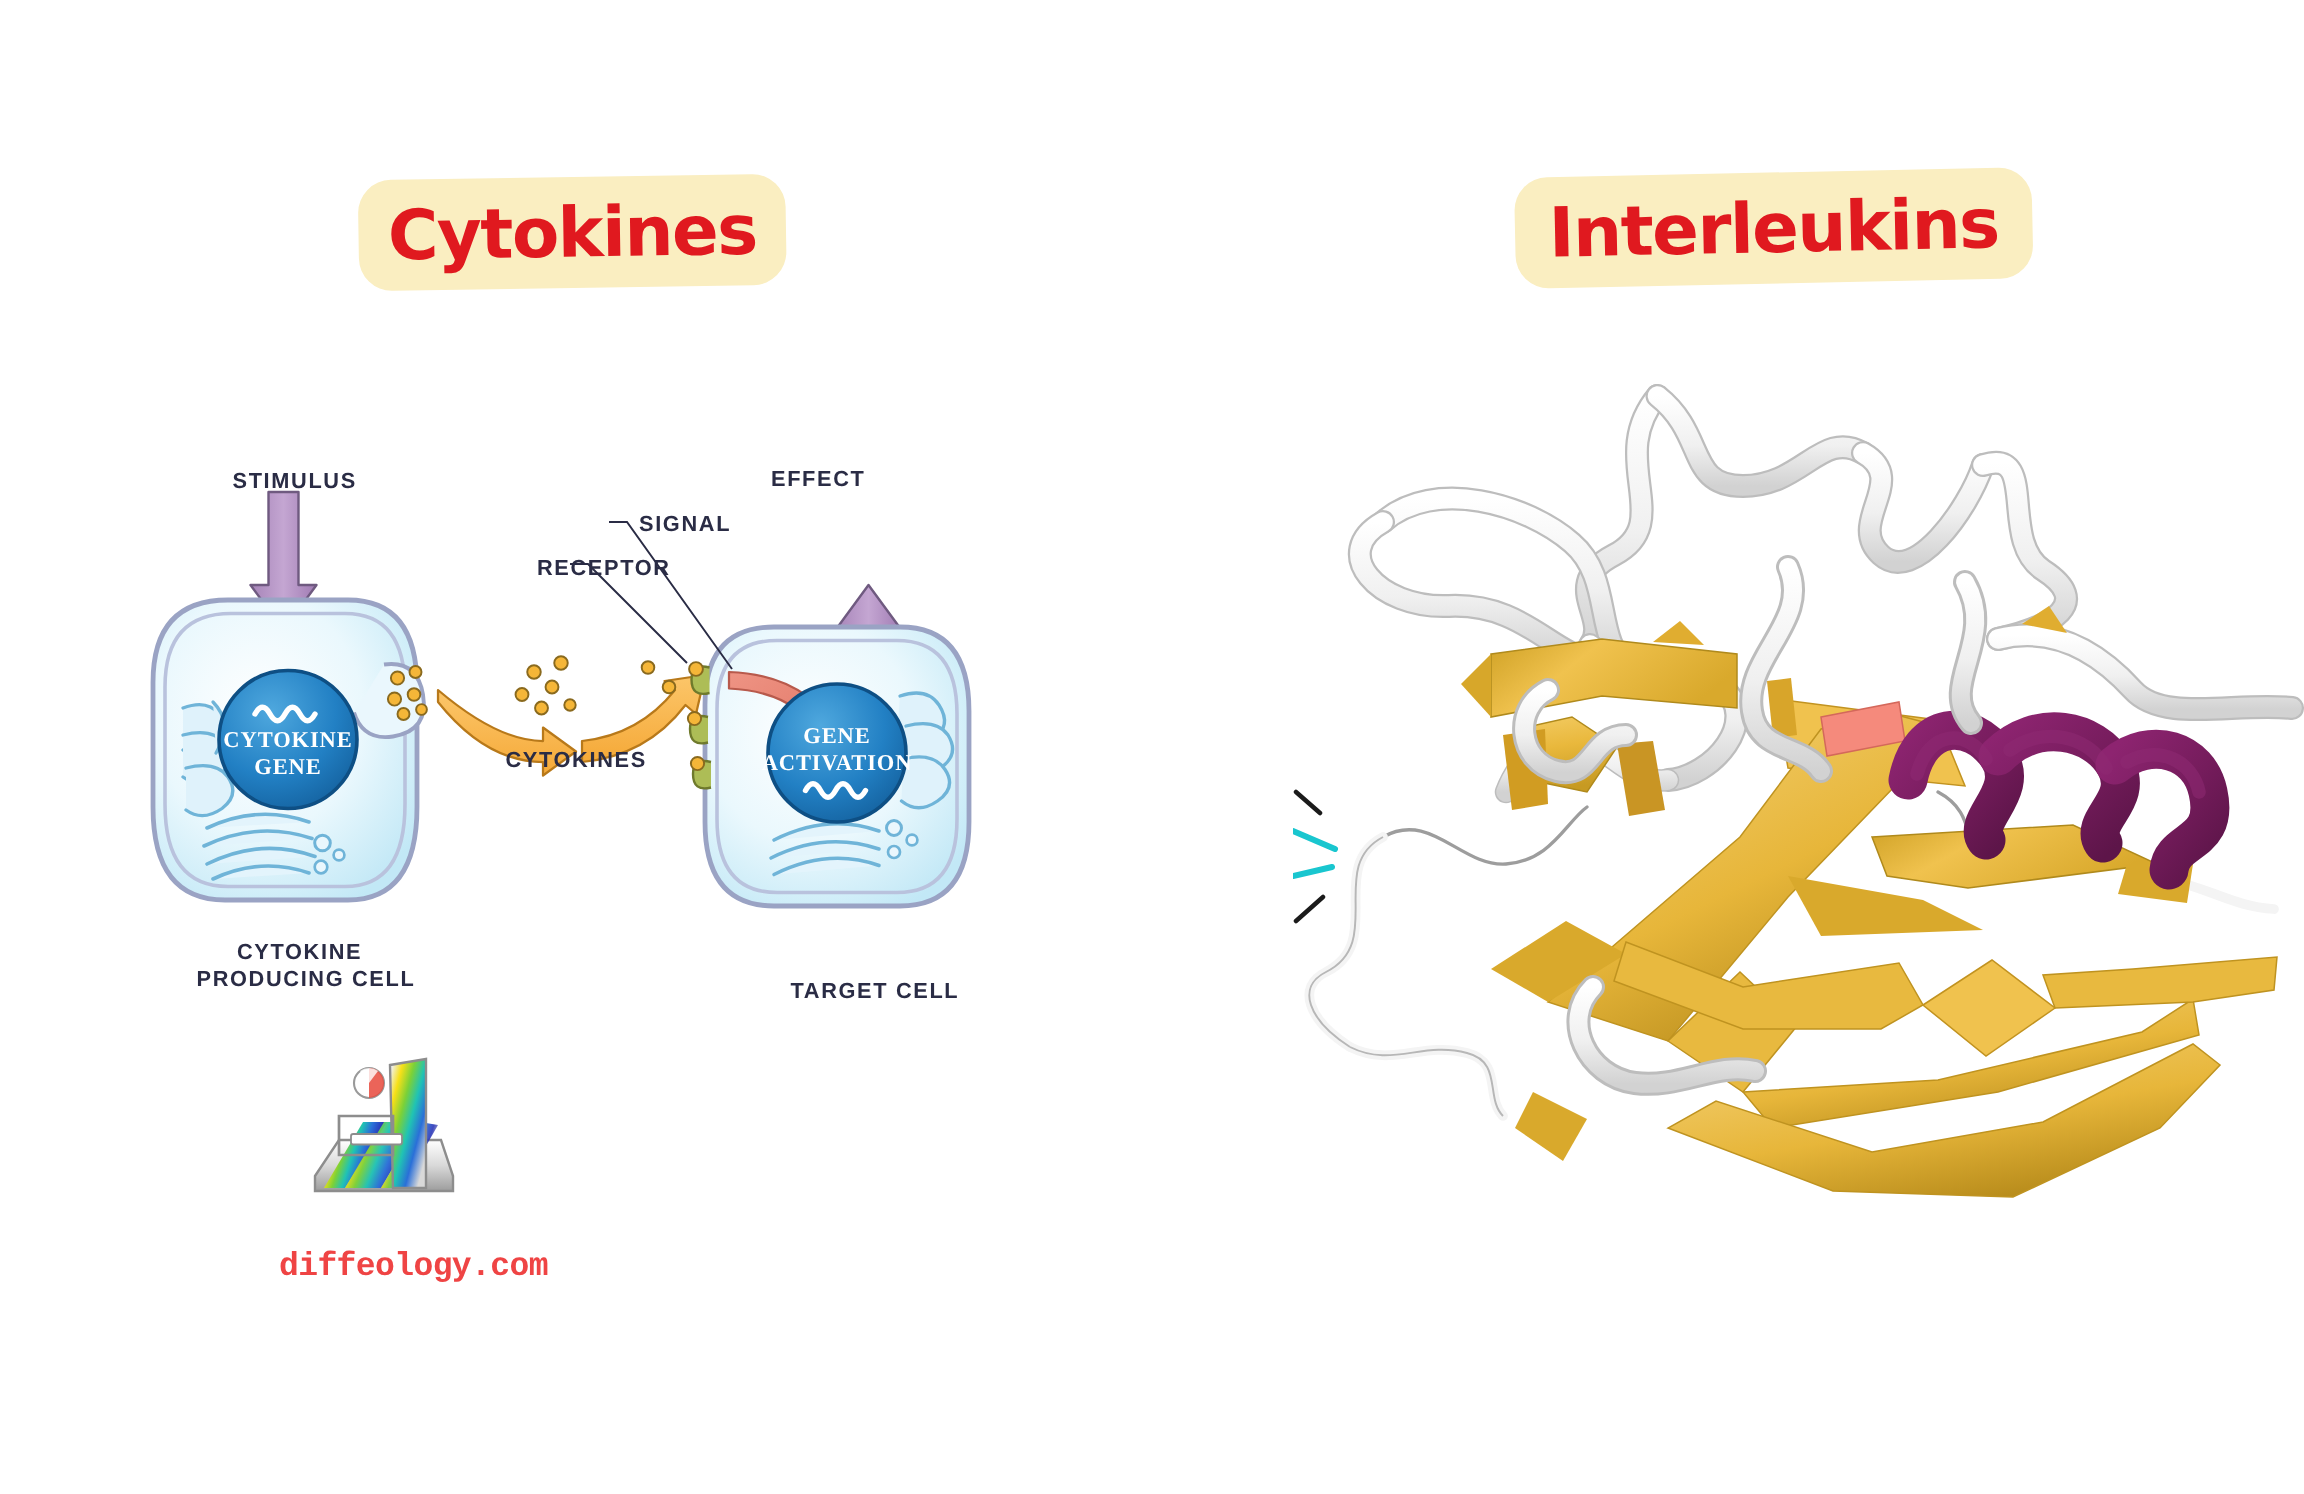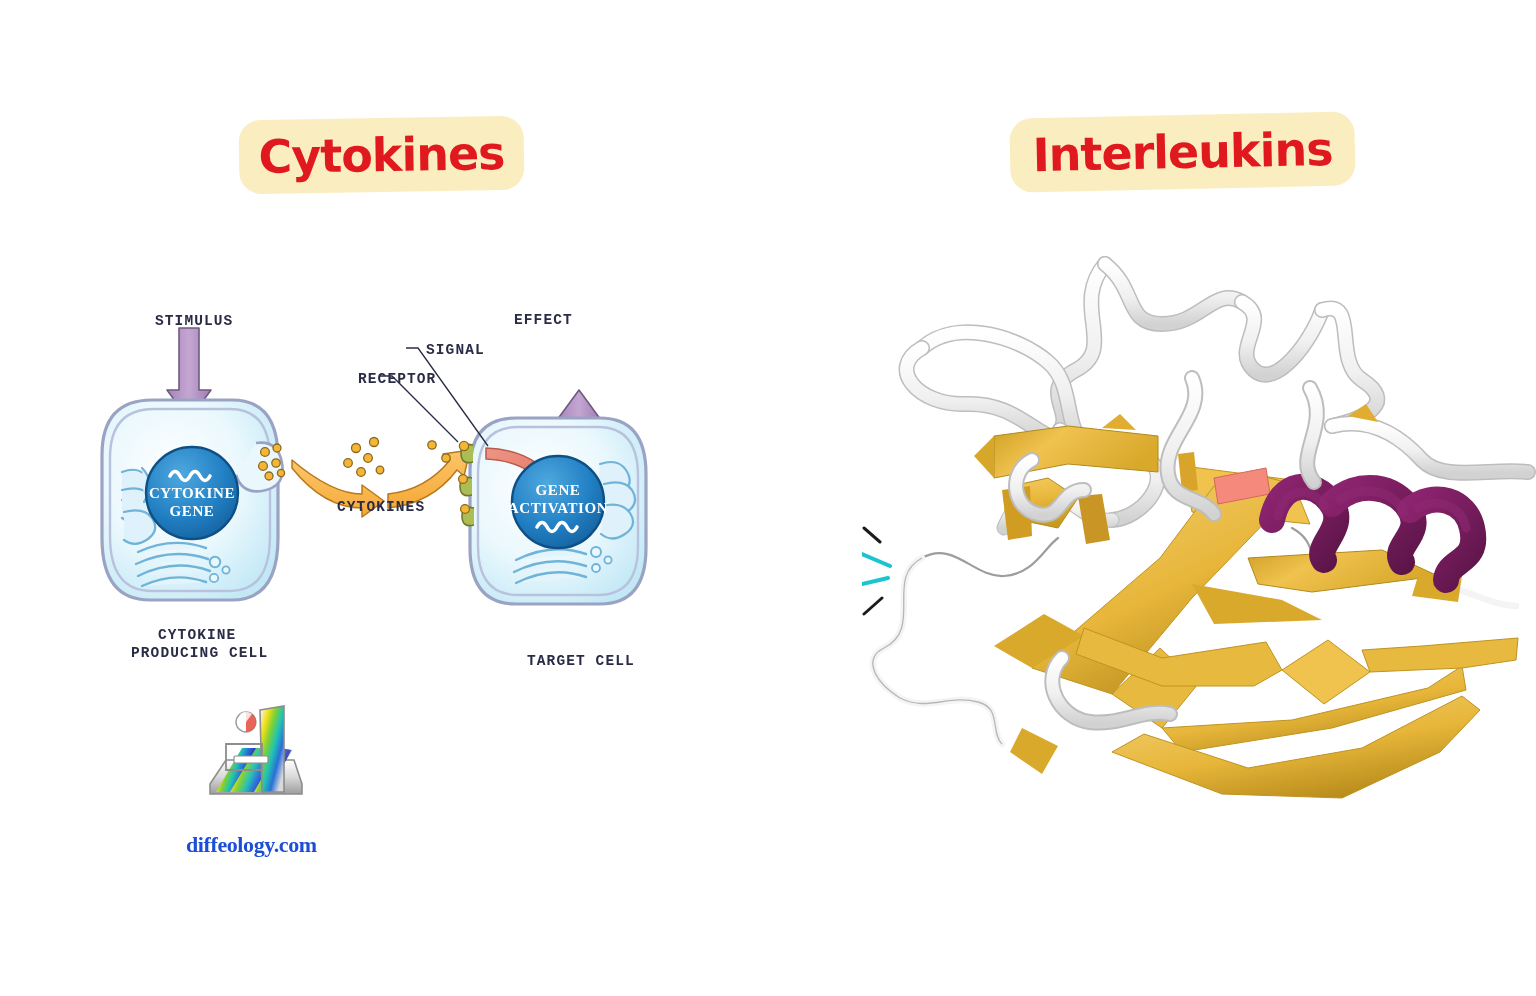--- a/index.html
+++ b/index.html
@@ -28,34 +28,34 @@
     white-space:nowrap;
   }
   #badge-cytokines{left:239px;top:118px;width:285px;height:74px;transform:rotate(-0.9deg);}
   #badge-cytokines span{font-size:46px;}
   #badge-interleukins{left:1010px;top:115px;width:345px;height:74px;transform:rotate(-1.2deg);}
   #badge-interleukins span{font-size:46px;}
 
   
   .dlabel{
     position:absolute;
-    font-family:Liberation Mono, monospace;
+    font-family:Liberation Sans, sans-serif;
     font-weight:bold;
     color:#2a2c45;
     letter-spacing:1.1px;
     font-size:14.5px;
     line-height:17px;
     white-space:nowrap;
   }
 
   
   #logo-text{
     position:absolute;left:186px;top:832px;
-    font-family:Liberation Serif, serif;
-    font-weight:bold;font-size:22px;color:#1d4ed8;
+    font-family:Liberation Mono, monospace;
+    font-weight:bold;font-size:22px;color:#ef4444;
     letter-spacing:-0.4px;
   }
 
   svg{display:block;}
   .abs{position:absolute;}
 </style>
 </head>
 <body>
 
 <div class="page">

